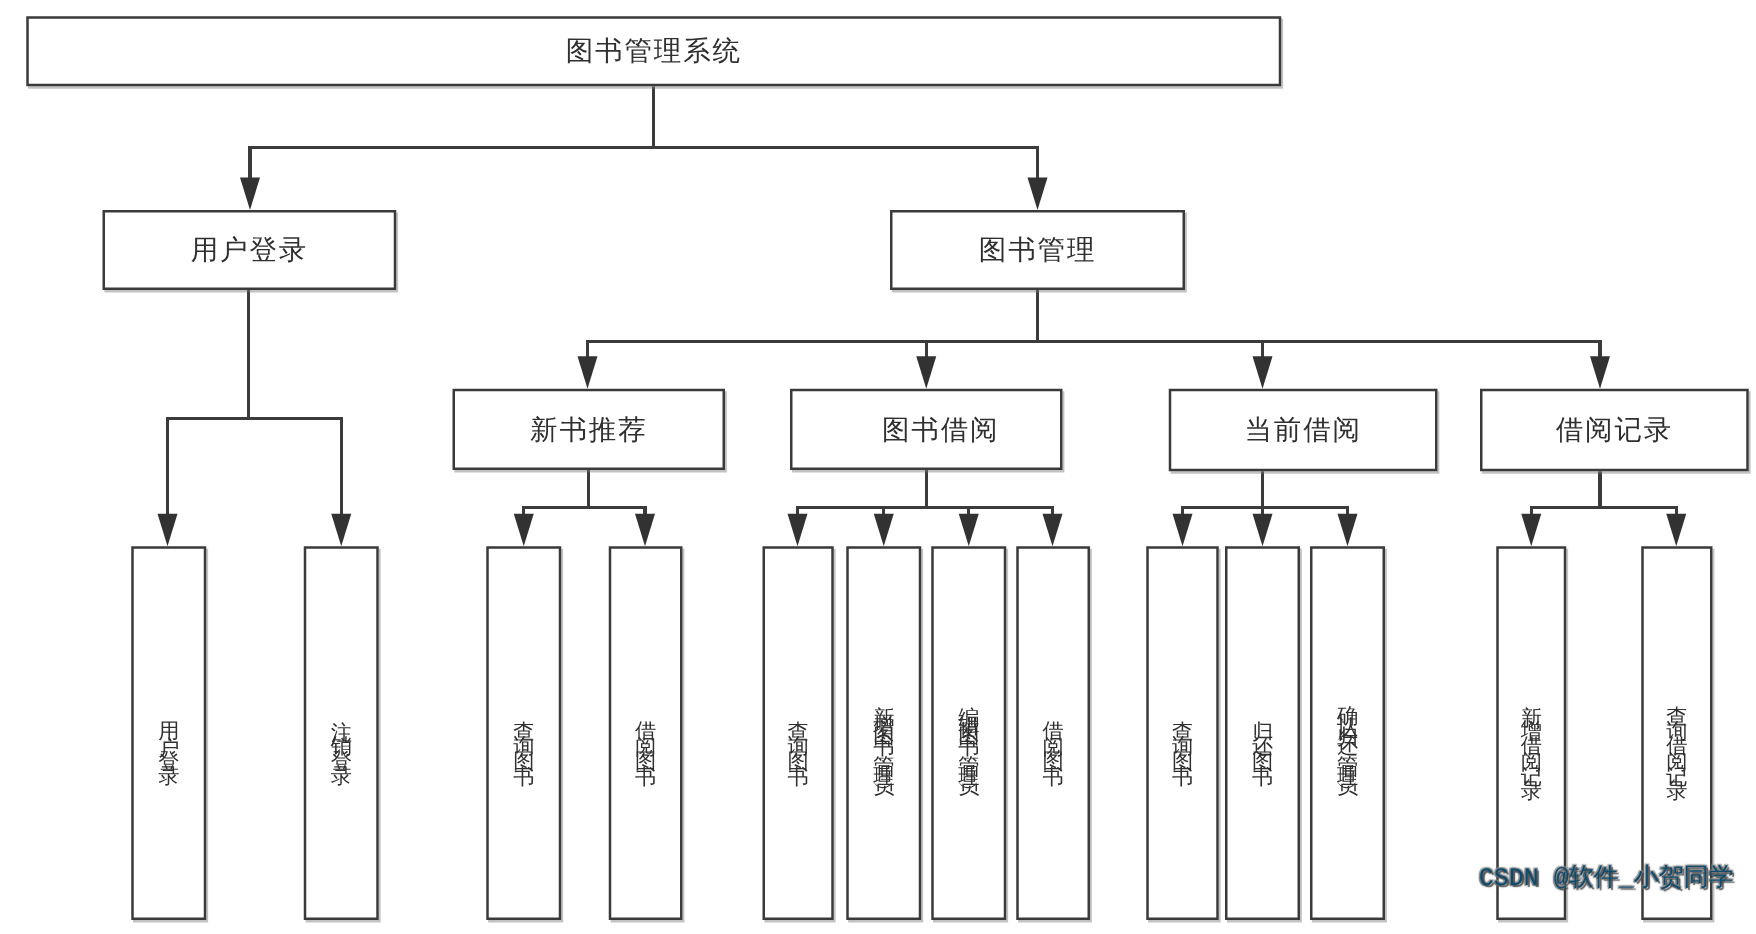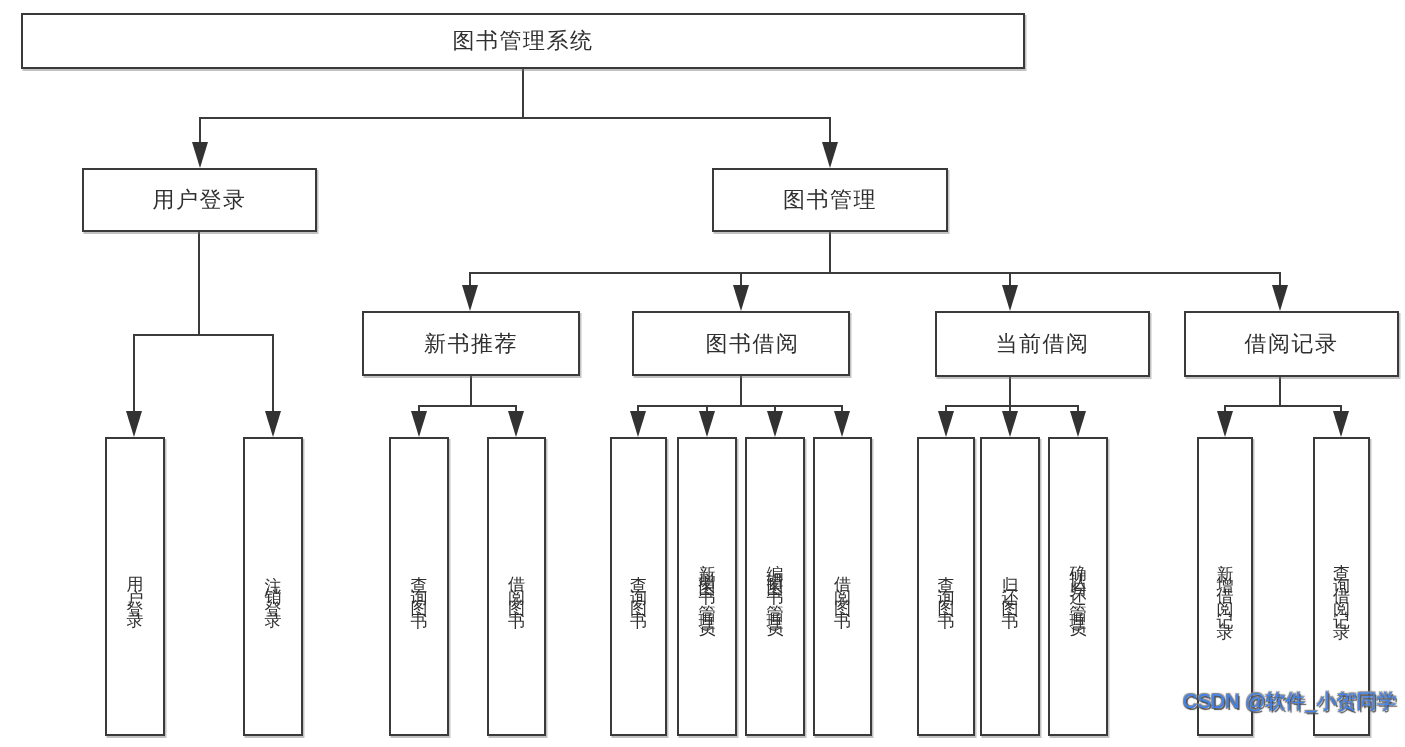--- a/index.html
+++ b/index.html
@@ -50,27 +50,28 @@
     letter-spacing: 12px;
     line-height: 1;
     color: #2f2f2f;
   }
   .watermark {
     position: absolute;
     left: 1183px;
     top: 688px;
     z-index: 3;
     font-size: 20px;
-    color: #3b82f6;
+    color: #0c4a6e;
     white-space: nowrap;
     text-shadow:
       1.5px 1.5px 1px #4d4d4d,
       -1px -1px 1px #8a8a8a,
       1px -1px 1px #8a8a8a,
       -1px 1px 1px #6f6f6f;
+    font-family: Liberation Mono, monospace;
   }
 </style>
 </head>
 <body>
 
 <div class="stage">
 
   <svg class="connectors" viewBox="0 0 1405 747" xmlns="http://www.w3.org/2000/svg">
 
     <g>

